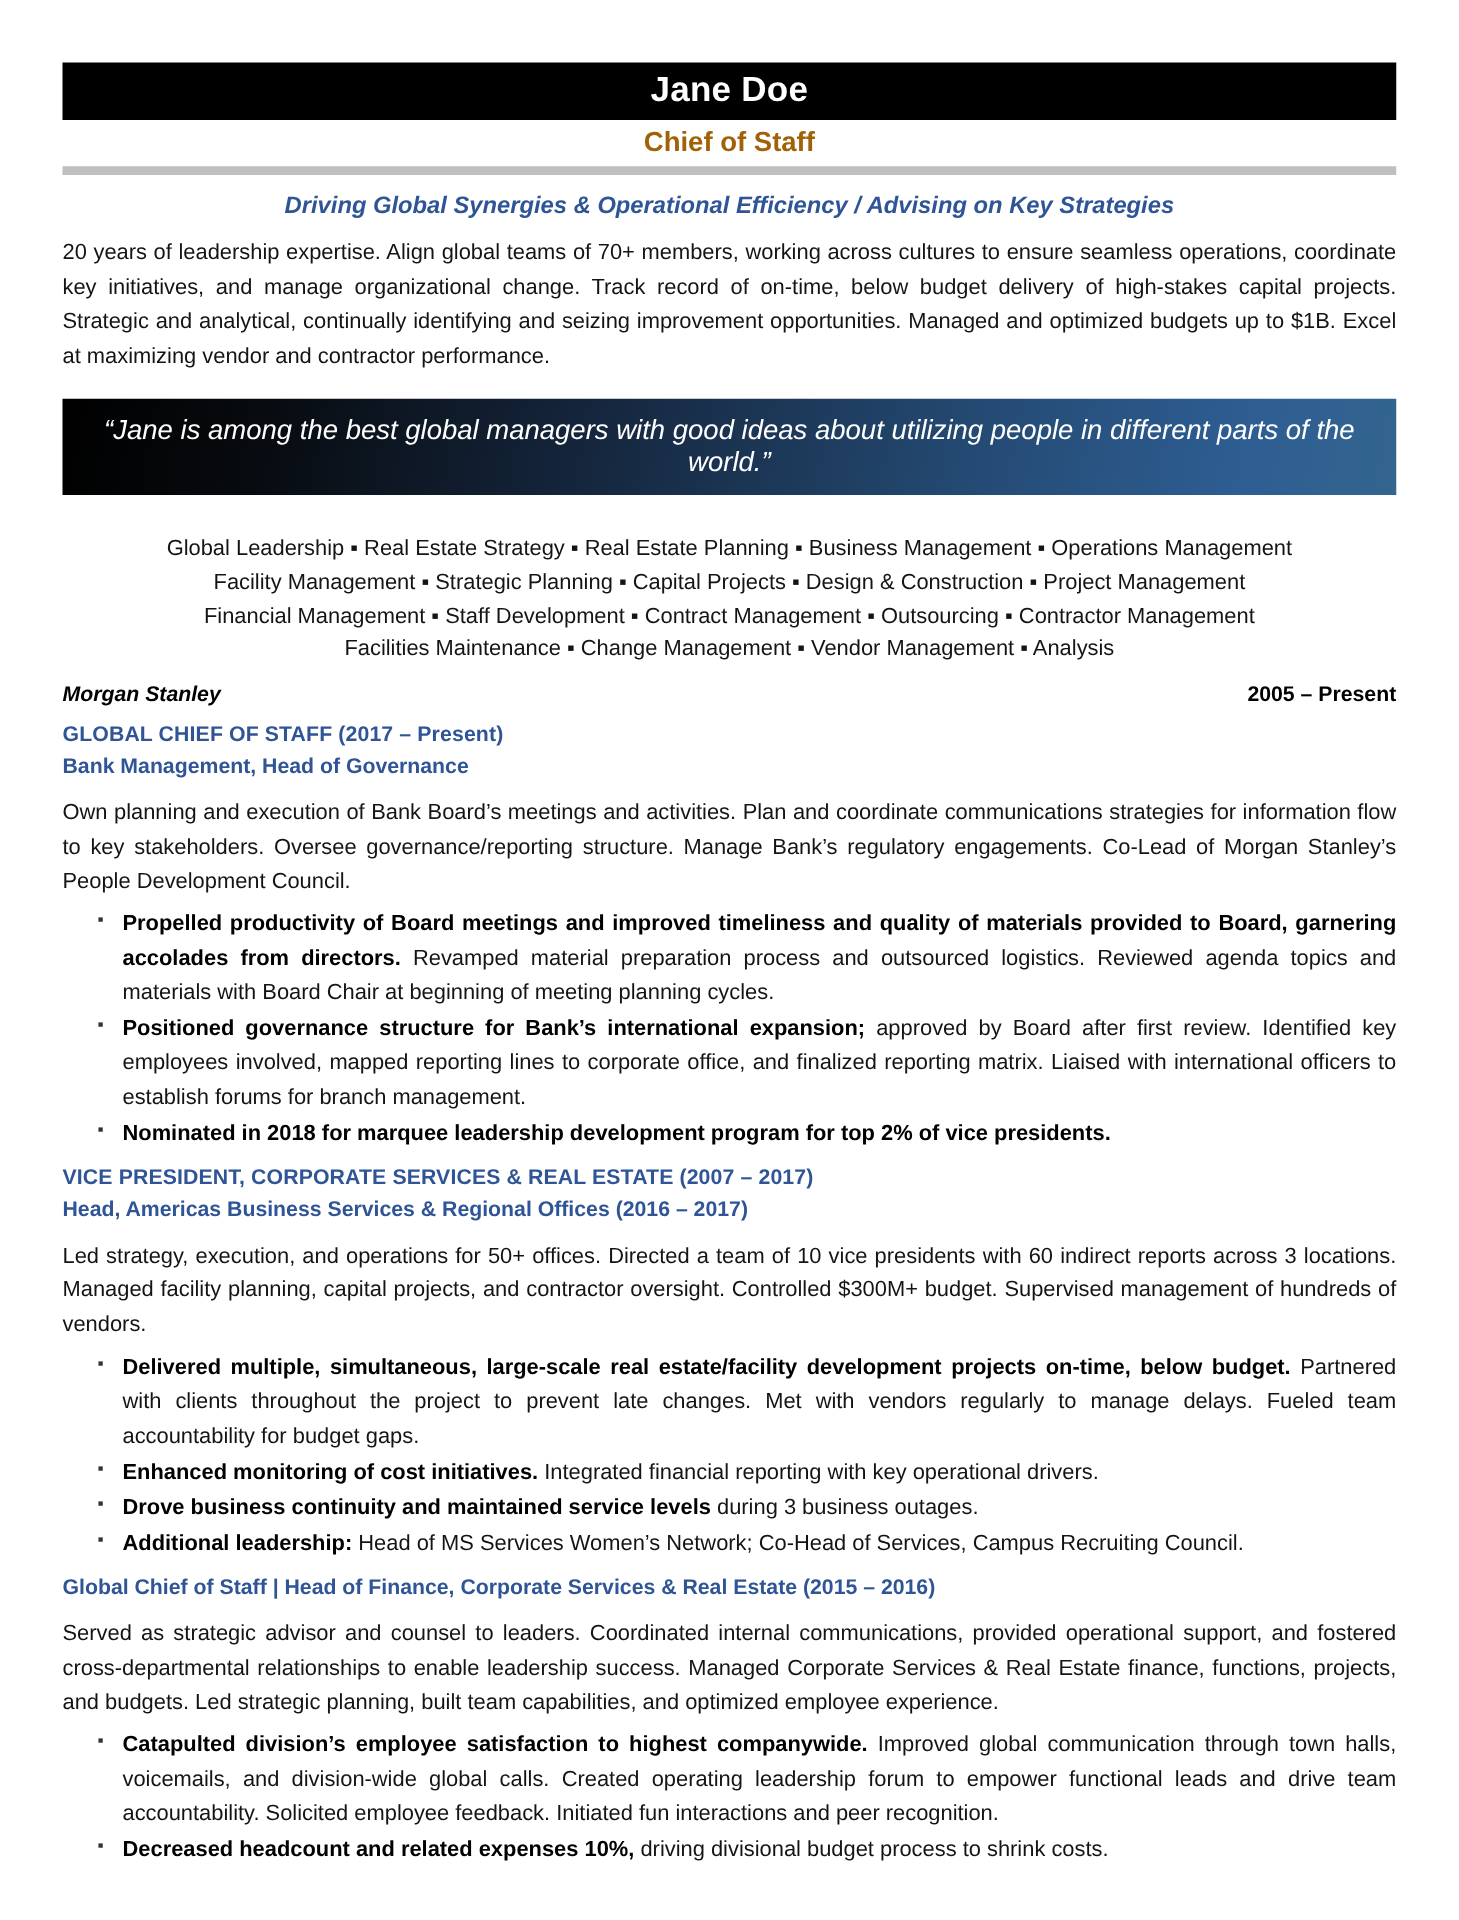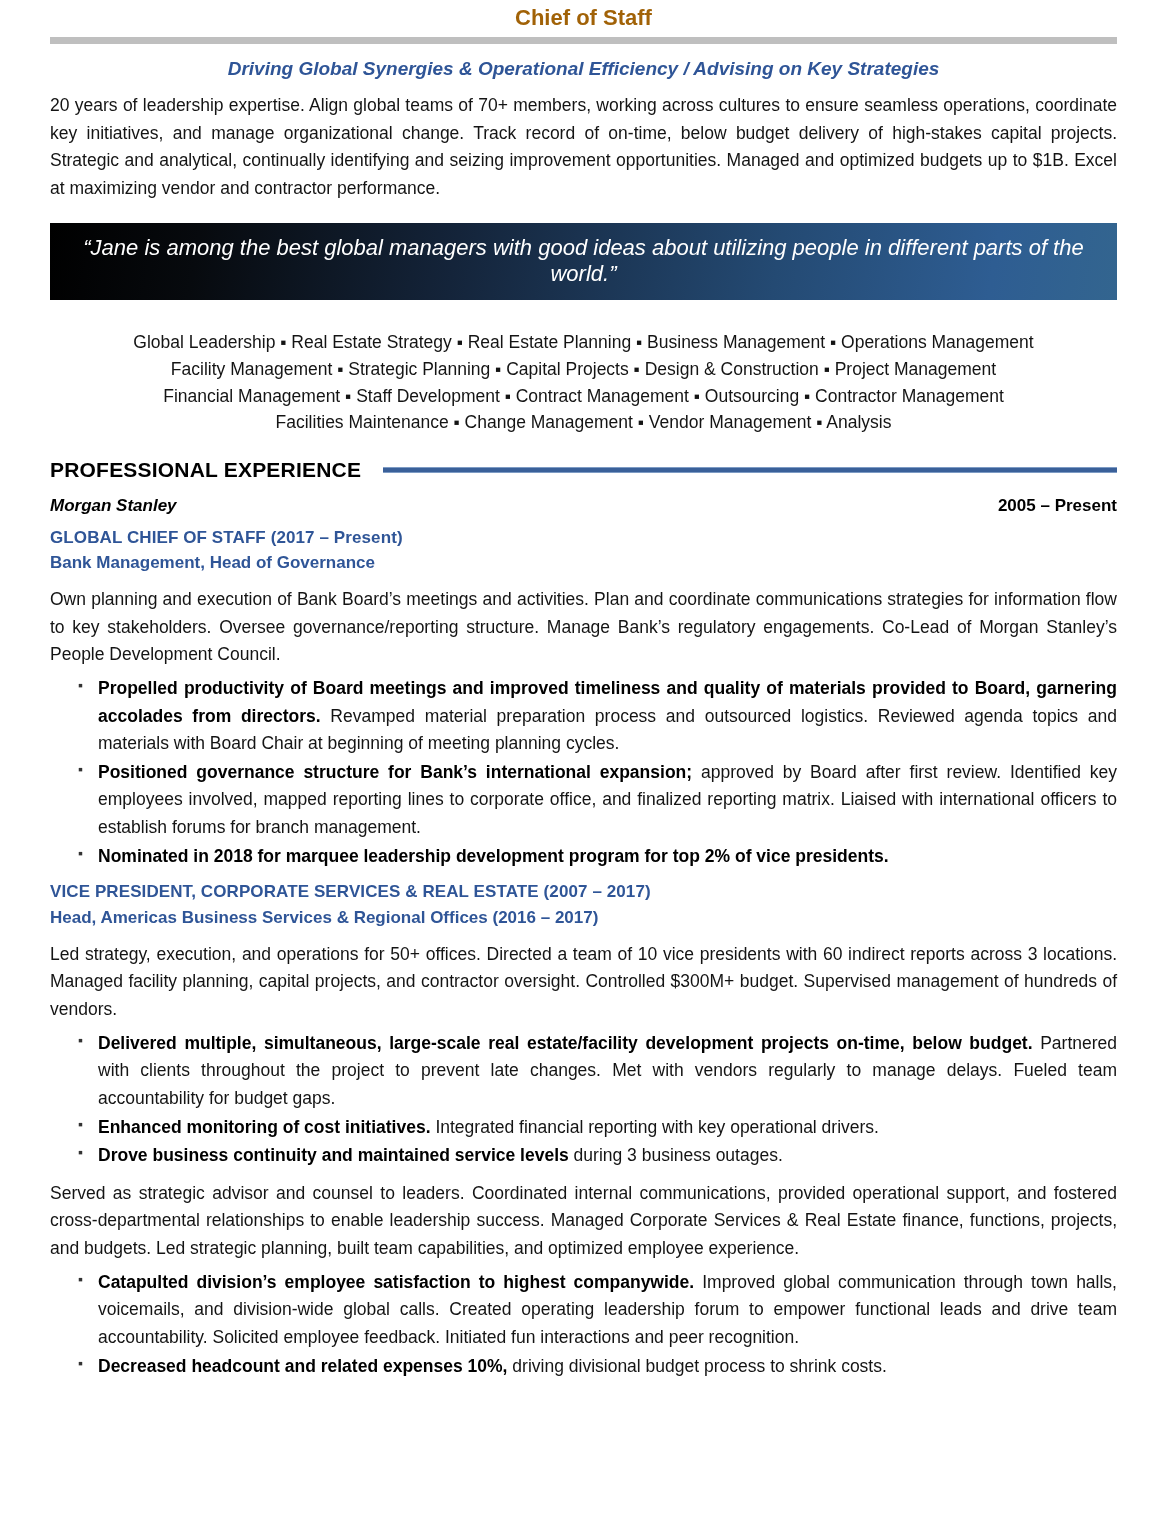--- a/index.html
+++ b/index.html
@@ -189,43 +189,40 @@
     font-size: 14px;
     color: #333333;
   }
   ul.bullets b { font-weight: bold; color: #000000; }
 </style>
 </head>
 <body>
 
 <div class="page">
 
+  <div class="name-bar">Jane Doe</div>
 
   <div class="job-title">Chief of Staff</div>
 
   <div class="gray-rule"></div>
 
 
   <div class="tagline">Driving Global Synergies &amp; Operational Efficiency / Advising on Key Strategies</div>
 
   <div class="summary">20 years of leadership expertise. Align global teams of 70+ members, working across cultures to ensure seamless operations, coordinate key initiatives, and manage organizational change. Track record of on-time, below budget delivery of high-stakes capital projects. Strategic and analytical, continually identifying and seizing improvement opportunities. Managed and optimized budgets up to $1B. Excel at maximizing vendor and contractor performance.</div>
 
   <div class="quote-banner">“Jane is among the best global managers with good ideas about utilizing people in different parts of the world.”</div>
 
   <div class="skills">
     <div>Global Leadership ▪ Real Estate Strategy ▪ Real Estate Planning ▪ Business Management ▪ Operations Management</div>
     <div>Facility Management ▪ Strategic Planning ▪ Capital Projects ▪ Design &amp; Construction ▪ Project Management</div>
     <div>Financial Management ▪ Staff Development ▪ Contract Management ▪ Outsourcing ▪ Contractor Management</div>
     <div>Facilities Maintenance ▪ Change Management ▪ Vendor Management ▪ Analysis</div>
   </div>
 
-  <div class="section-head">
-    <div class="label">PROFESSIONAL EXPERIENCE</div>
-    <div class="line"></div>
-  </div>
 
   <div class="employer-row">
     <div class="employer">Morgan Stanley</div>
     <div class="employer-dates">2005 – Present</div>
   </div>
 
   <div>
     <div class="role-title upper">GLOBAL CHIEF OF STAFF (2017 – Present)</div>
     <div class="role-sub">Bank Management, Head of Governance</div>
     <div class="role-body">Own planning and execution of Bank Board’s meetings and activities. Plan and coordinate communications strategies for information flow to key stakeholders. Oversee governance/reporting structure. Manage Bank’s regulatory engagements. Co-Lead of Morgan Stanley’s People Development Council.</div>
@@ -237,24 +234,26 @@
   </div>
 
   <div>
     <div class="role-title upper">VICE PRESIDENT, CORPORATE SERVICES &amp; REAL ESTATE (2007 – 2017)</div>
     <div class="role-sub">Head, Americas Business Services &amp; Regional Offices (2016 – 2017)</div>
     <div class="role-body">Led strategy, execution, and operations for 50+ offices. Directed a team of 10 vice presidents with 60 indirect reports across 3 locations. Managed facility planning, capital projects, and contractor oversight. Controlled $300M+ budget. Supervised management of hundreds of vendors.</div>
     <ul class="bullets">
       <li><b>Delivered multiple, simultaneous, large-scale real estate/facility development projects on-time, below budget.</b><span> Partnered with clients throughout the project to prevent late changes. Met with vendors regularly to manage delays. Fueled team accountability for budget gaps.</span></li>
       <li><b>Enhanced monitoring of cost initiatives.</b><span> Integrated financial reporting with key operational drivers.</span></li>
       <li><b>Drove business continuity and maintained service levels</b><span> during 3 business outages.</span></li>
+      <li><b>Additional leadership:</b><span> Head of MS Services Women’s Network; Co-Head of Services, Campus Recruiting Council.</span></li>
     </ul>
   </div>
 
   <div>
+    <div class="role-title">Global Chief of Staff | Head of Finance, Corporate Services &amp; Real Estate (2015 – 2016)</div>
     <div class="role-body">Served as strategic advisor and counsel to leaders. Coordinated internal communications, provided operational support, and fostered cross-departmental relationships to enable leadership success. Managed Corporate Services &amp; Real Estate finance, functions, projects, and budgets. Led strategic planning, built team capabilities, and optimized employee experience.</div>
     <ul class="bullets">
       <li><b>Catapulted division’s employee satisfaction to highest companywide.</b><span> Improved global communication through town halls, voicemails, and division-wide global calls. Created operating leadership forum to empower functional leads and drive team accountability. Solicited employee feedback. Initiated fun interactions and peer recognition.</span></li>
       <li><b>Decreased headcount and related expenses 10%,</b><span> driving divisional budget process to shrink costs.</span></li>
     </ul>
   </div>
 
 </div>
 
 </body></html>

